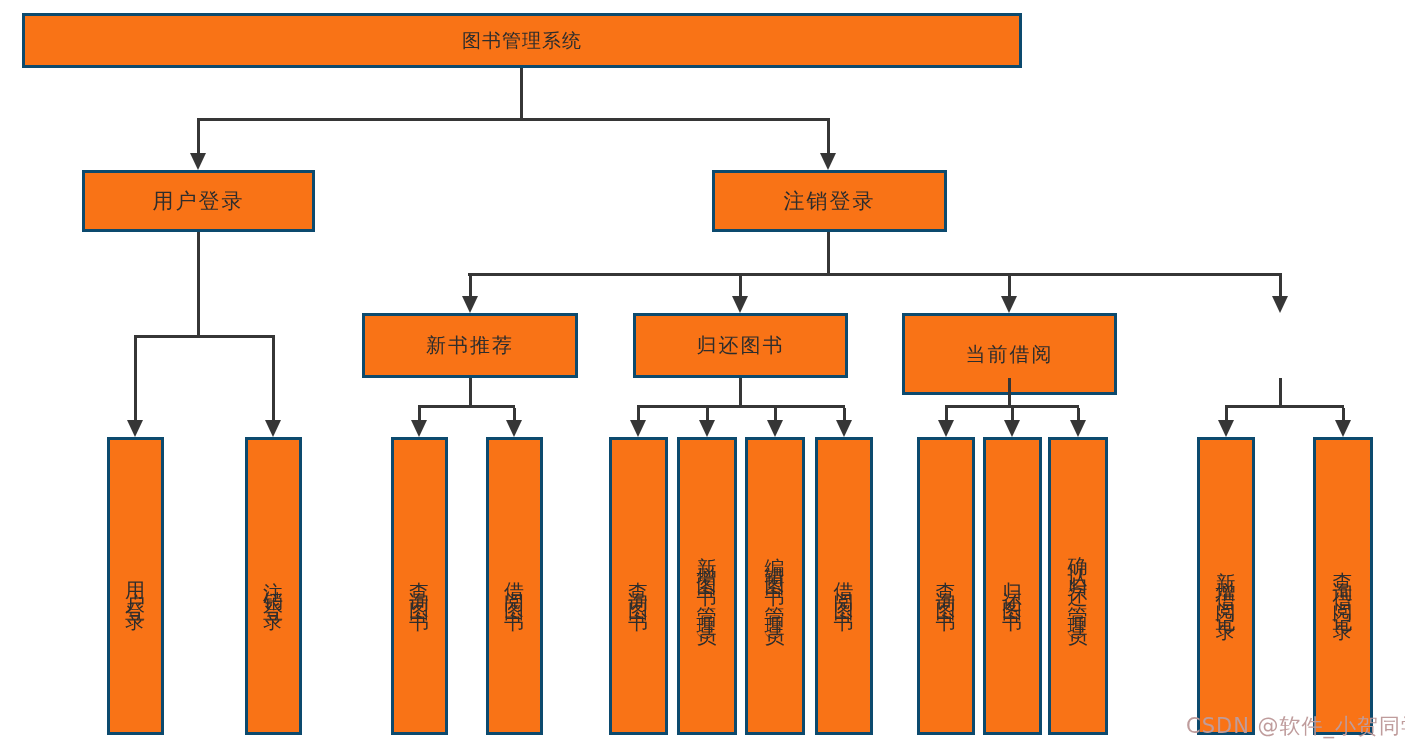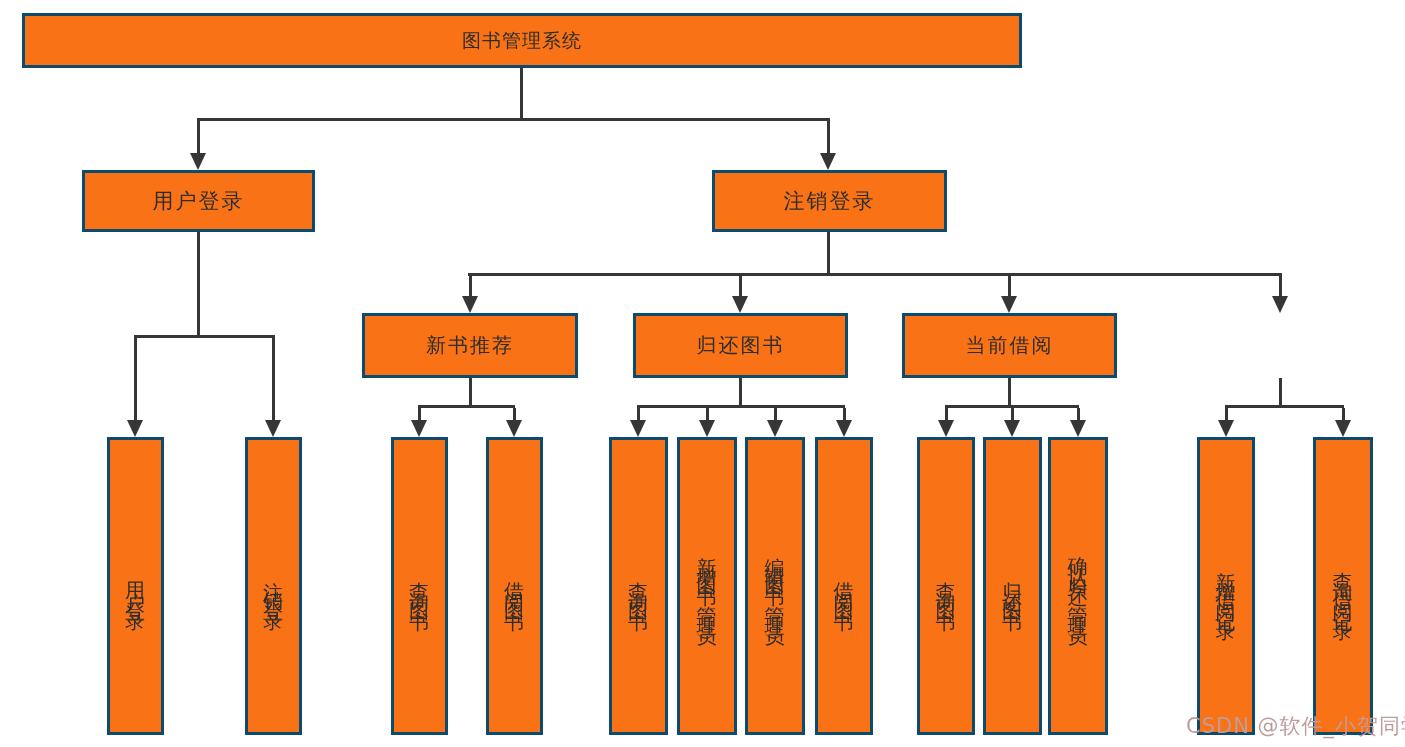--- a/index.html
+++ b/index.html
@@ -78,21 +78,21 @@
   <div class="ah" style="left:1001px;top:296px;"></div>
   <div class="vl" style="left:1279px;top:276px;height:20px;"></div>
   <div class="ah" style="left:1272px;top:296px;"></div>
 
   <div class="box" style="left:362px;top:313px;width:216px;height:65px;">
     <span class="l3-label">新书推荐</span>
   </div>
   <div class="box" style="left:633px;top:313px;width:215px;height:65px;">
     <span class="l3-label">归还图书</span>
   </div>
-  <div class="box" style="left:902px;top:313px;width:215px;height:65px;">
+  <div class="box" style="left:902px;top:313px;width:215px;height:82px;">
     <span class="l3-label">当前借阅</span>
   </div>
 
   <div class="vl" style="left:469px;top:378px;height:27px;"></div>
   <div class="hl" style="left:418px;top:405px;width:97px;"></div>
   <div class="vl" style="left:418px;top:408px;height:12px;"></div>
   <div class="ah" style="left:411px;top:420px;"></div>
   <div class="vl" style="left:513px;top:408px;height:12px;"></div>
   <div class="ah" style="left:506px;top:420px;"></div>
 

